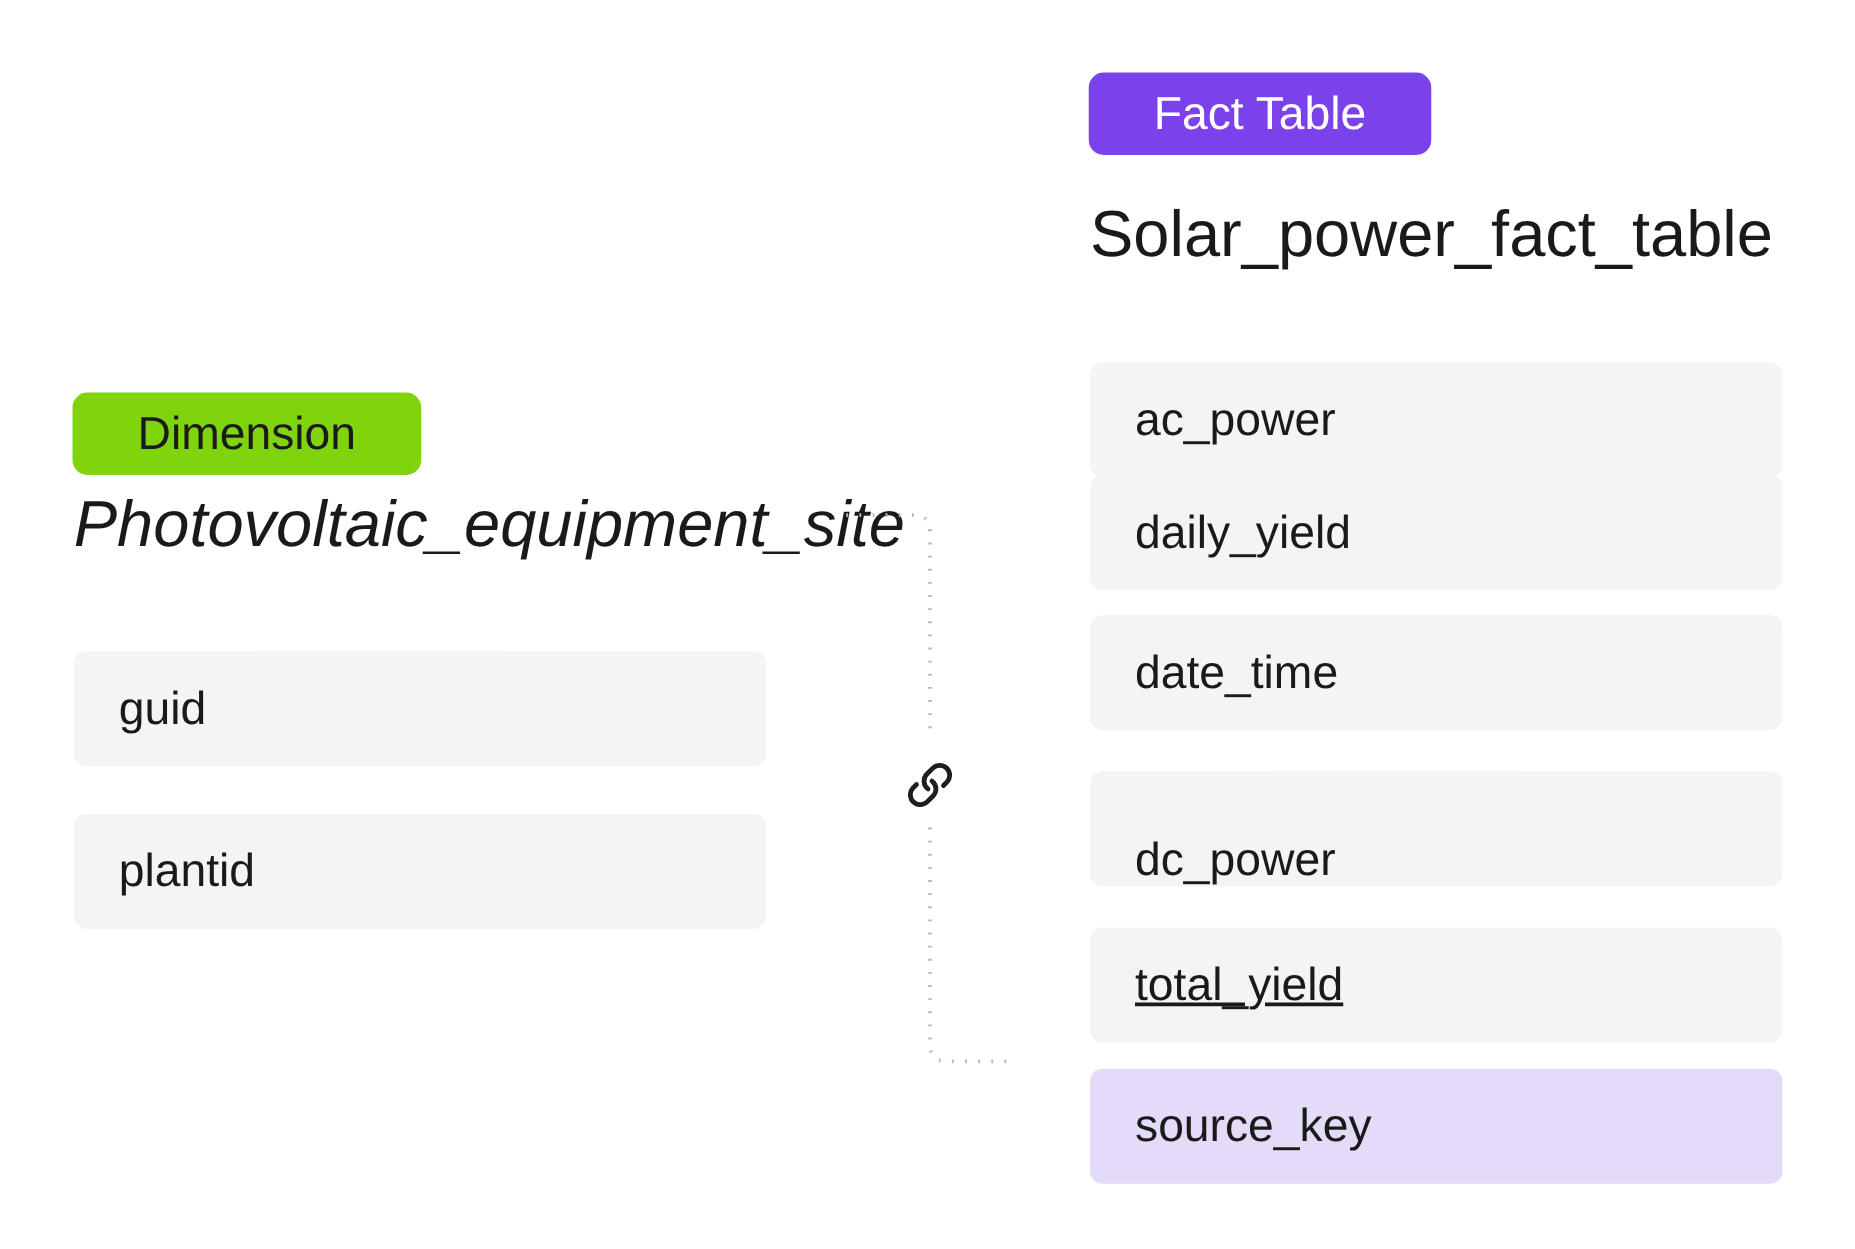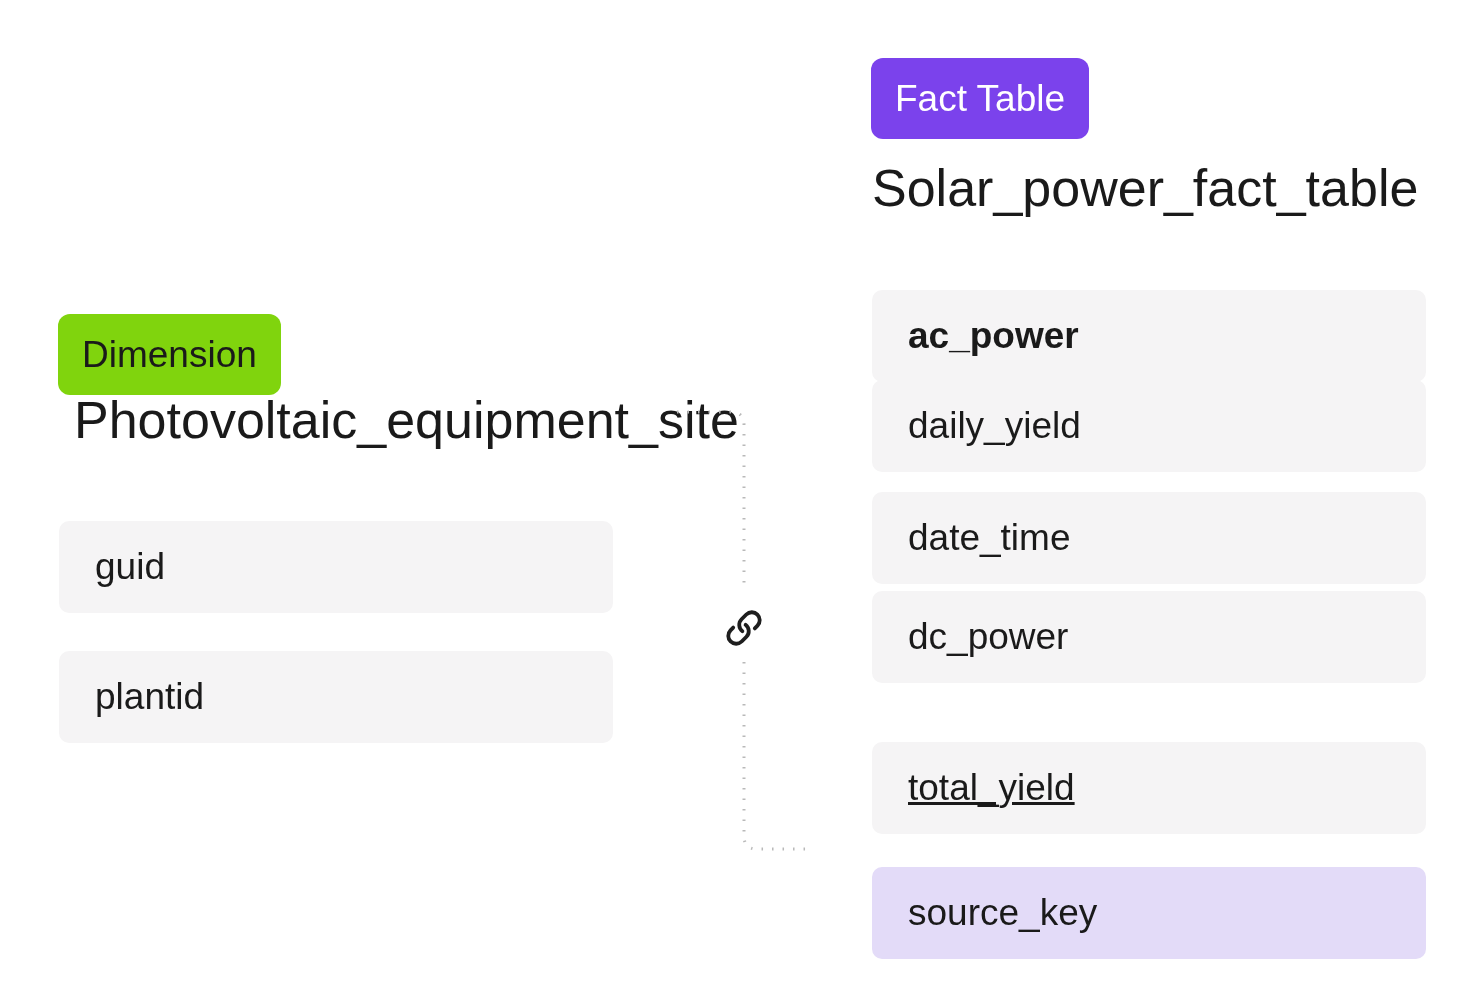--- a/index.html
+++ b/index.html
@@ -3,39 +3,39 @@
 <meta charset="utf-8">
 <style>
   html,body{margin:0;padding:0;}
   body{
     width:1484px;height:999px;position:relative;overflow:hidden;
     background:var(--background,#fff);
     color:var(--text,#1a1a1a);
     font-family:"Liberation Sans", sans-serif;
   }
   .badge{
-    position:absolute;height:81px;display:flex;align-items:center;
-    padding:0 24px;border-radius:12px;font-size:37px;white-space:nowrap;
+    position:absolute;height:66px;display:flex;align-items:center;
+    padding:0 52px;border-radius:12px;font-size:37px;white-space:nowrap;
   }
   .badge-dimension{left:58px;top:289px;background:var(--dimension-badge-bg);color:var(--dimension-badge-text);margin-top:25px;}
   .badge-fact{left:871px;top:58px;background:var(--fact-badge-bg);color:var(--fact-badge-text);}
   .table-name{position:absolute;font-size:52px;line-height:38px;white-space:nowrap;}
-  .dim-name{left:74px;top:401px;}
+  .dim-name{left:59px;top:401px;font-style:italic;}
   .fact-name{left:872px;top:169px;}
   .field-row{
     position:absolute;width:554px;height:92px;border-radius:10px;
     background:var(--field-row-bg);display:flex;align-items:center;
     padding-left:36px;box-sizing:border-box;font-size:37px;cursor:pointer;
   }
-  .field-row.highlighted{background:var(--highlighted-row-bg);margin-top:12px;}
+  .field-row.highlighted{background:var(--highlighted-row-bg);}
   .col-left{left:59px;}
   .col-right{left:872px;}
   .r-l0{top:521px;text-align:center;} .r-l1{top:651px;}
-  .r-r0{top:290px;font-weight:bold;} .r-r1{top:380px;} .r-r2{top:492px;}
-  .r-r3{top:591px;} .r-r4{top:742px;text-decoration:underline;} .r-r5{top:855px;}
+  .r-r0{top:290px;} .r-r1{top:380px;} .r-r2{top:492px;}
+  .r-r3{top:617px;align-items:flex-end;} .r-r4{top:742px;text-decoration:underline;} .r-r5{top:855px;}
   .connector-svg{position:absolute;left:0;top:0;pointer-events:none;}
   .connector-path{stroke:var(--connector-line);stroke-width:3;fill:none;stroke-dasharray:1.5 9;}
   .link-icon-wrap{
     position:absolute;left:725px;top:609px;width:38px;height:38px;
     display:flex;align-items:center;justify-content:center;cursor:pointer;
   }
   .link-icon-wrap svg{width:38px;height:38px;stroke:var(--link-icon);stroke-width:2.4;
     stroke-linecap:round;stroke-linejoin:round;fill:none;transform:rotate(-90deg) scaleX(-1);}
 </style>
 </head>

